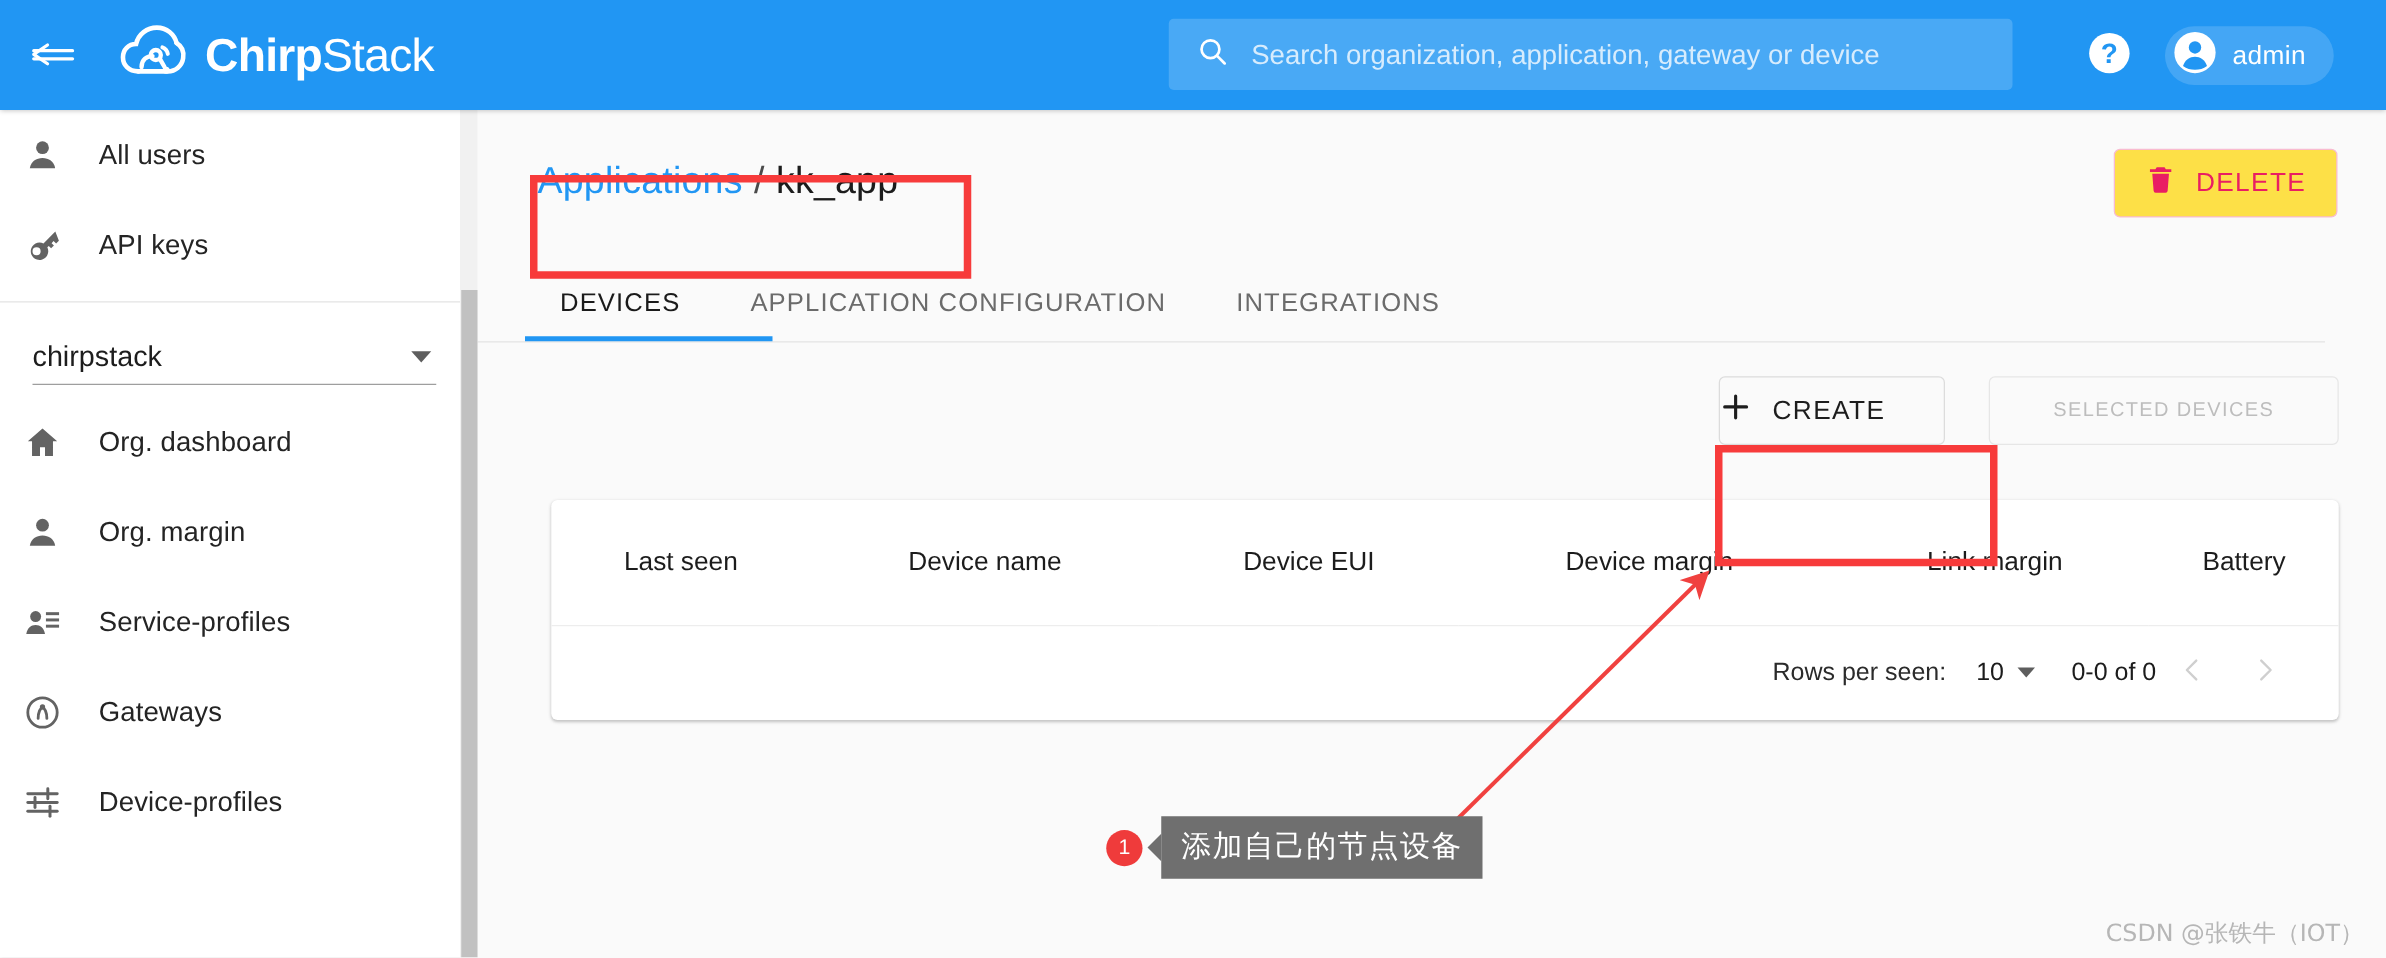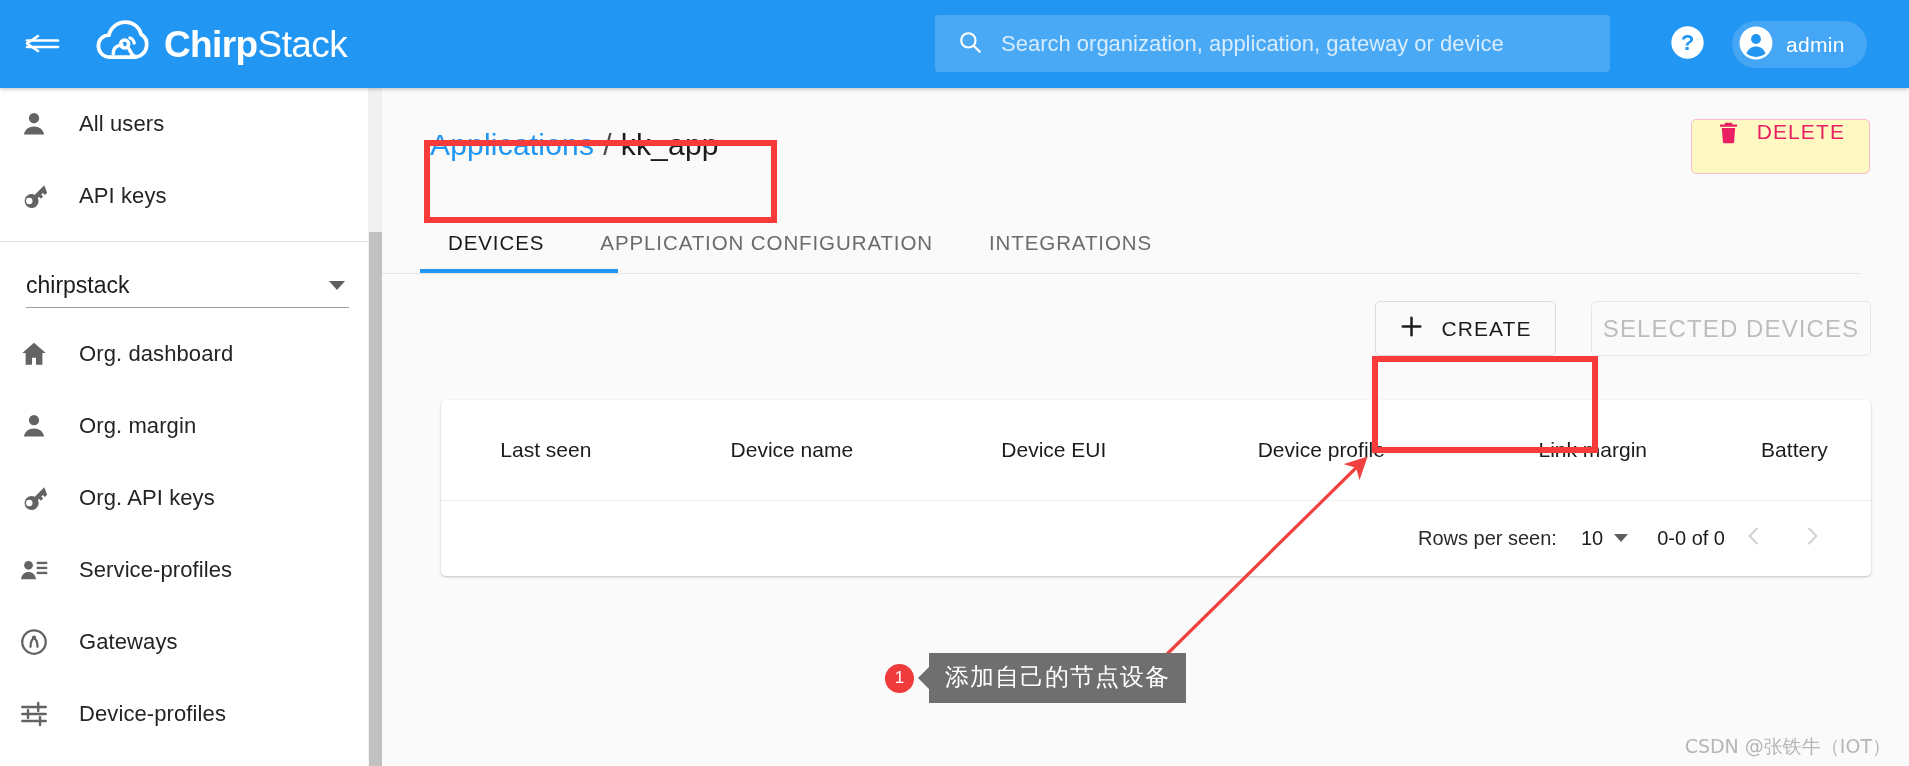--- a/index.html
+++ b/index.html
@@ -130,22 +130,22 @@
     font-size: 30px; letter-spacing: .2px; white-space: nowrap;
   }
   .breadcrumb .crumb-link { color: #2196f3; cursor: pointer; }
   .breadcrumb .sep { color: #4a4a4a; margin: 0 9px; }
   .breadcrumb .crumb-current { color: #1c1c1c; }
 
   .delete-btn {
     position: absolute; right: 39px; top: 31px;
     height: 55px; padding: 0 24px;
     border: 1px solid #f8bbd0; border-radius: 5px;
-    background: #fef9c3; color: #e91e63;
-    display: flex; align-items: flex-start; gap: 16px;
+    background: #fde047; color: #e91e63;
+    display: flex; align-items: center; gap: 16px;
     font-size: 21px; letter-spacing: 1.1px; cursor: pointer;
   }
 
   
   .tabs {
     position: relative; margin: 0 39px 0 -10px;
     height: 62px;
     border-bottom: 1px solid #e4e4e4;
     width: 1488px; left: 0;
     display: flex; align-items: flex-start;
@@ -163,29 +163,29 @@
   }
 
   
   .toolbar {
     position: relative; height: 112px;
   }
   .create-btn {
     position: absolute; left: 993px; top: 27px;
     width: 181px; height: 55px;
     border: 1px solid #dcdcdc; border-radius: 5px; background: #fafafa;
-    display: flex; align-items: center; justify-content: center; gap: 17px;
+    display: flex; align-items: center; justify-content: flex-start; gap: 17px;
     font-size: 21px; letter-spacing: 1.1px; color: #1d1d1d; cursor: pointer;
   }
   .selected-btn {
     position: absolute; left: 1209px; top: 27px;
     width: 280px; height: 55px;
     border: 1px solid #e6e6e6; border-radius: 5px; background: #fafafa;
     display: flex; align-items: center; justify-content: center;
-    font-size: 24px; letter-spacing: 1.1px; color: #bdbdbd; cursor: default;
+    font-size: 16px; letter-spacing: 1.1px; color: #bdbdbd; cursor: default;
   }
 
   
   .card {
     position: absolute; left: 59px; top: 312px;
     width: 1430px; height: 176px;
     background: #fff; border-radius: 5px;
     box-shadow: 0 1px 3px rgba(0,0,0,.16), 0 1px 2px rgba(0,0,0,.08);
     overflow: hidden;
   }
@@ -364,28 +364,20 @@
     <div class="nav-item">
       <span class="nav-icon">
         <svg width="30" height="30" viewBox="0 0 24 24" fill="#636363">
           <circle cx="12" cy="7.3" r="4.1"></circle>
           <path d="M3.9 20.4 C4.6 16.2 8 13.9 12 13.9 C16 13.9 19.4 16.2 20.1 20.4 Z"></path>
         </svg>
       </span>
       <span class="nav-label">Org. margin</span>
     </div>
 
-    <div class="nav-item">
-      <span class="nav-icon">
-        <svg width="30" height="30" viewBox="0 0 24 24" fill="#636363">
-          <path d="M20.2 3.4 L12.6 11 a5.6 5.6 0 1 0 2.5 2.5 L16 12.6 l1.5 1.5 1.8-1.8 -1.5-1.5 1.3-1.3 1.6 1.6 1.8-1.8 Z M8.2 18.6 a2.6 2.6 0 1 1 0-5.2 2.6 2.6 0 0 1 0 5.2 Z"></path>
-        </svg>
-      </span>
-      <span class="nav-label">Org. API keys</span>
-    </div>
 
     <div class="nav-item">
       <span class="nav-icon">
         <svg width="30" height="30" viewBox="0 0 24 24" fill="#636363">
           <circle cx="7.6" cy="8.2" r="3.5"></circle>
           <path d="M1.6 19.4 C2.2 15.6 4.6 13.6 7.6 13.6 C10.6 13.6 13 15.6 13.6 19.4 Z"></path>
           <rect x="14.2" y="5.4" width="8.4" height="1.9"></rect>
           <rect x="14.2" y="9.4" width="8.4" height="1.9"></rect>
           <rect x="14.2" y="13.4" width="8.4" height="1.9"></rect>
         </svg>
@@ -470,21 +462,21 @@
       </div>
     </div>
 
     <div class="card">
       <table class="devtable">
         <thead>
           <tr>
             <th>Last seen</th>
             <th>Device name</th>
             <th>Device EUI</th>
-            <th>Device profile</th>
+            <th>Device margin</th>
             <th>Link margin</th>
             <th>Battery</th>
           </tr>
         </thead>
         <tbody></tbody>
       </table>
 
       <div class="pager">
         <span class="lbl">Rows per seen:</span>
         <span class="rpp">

